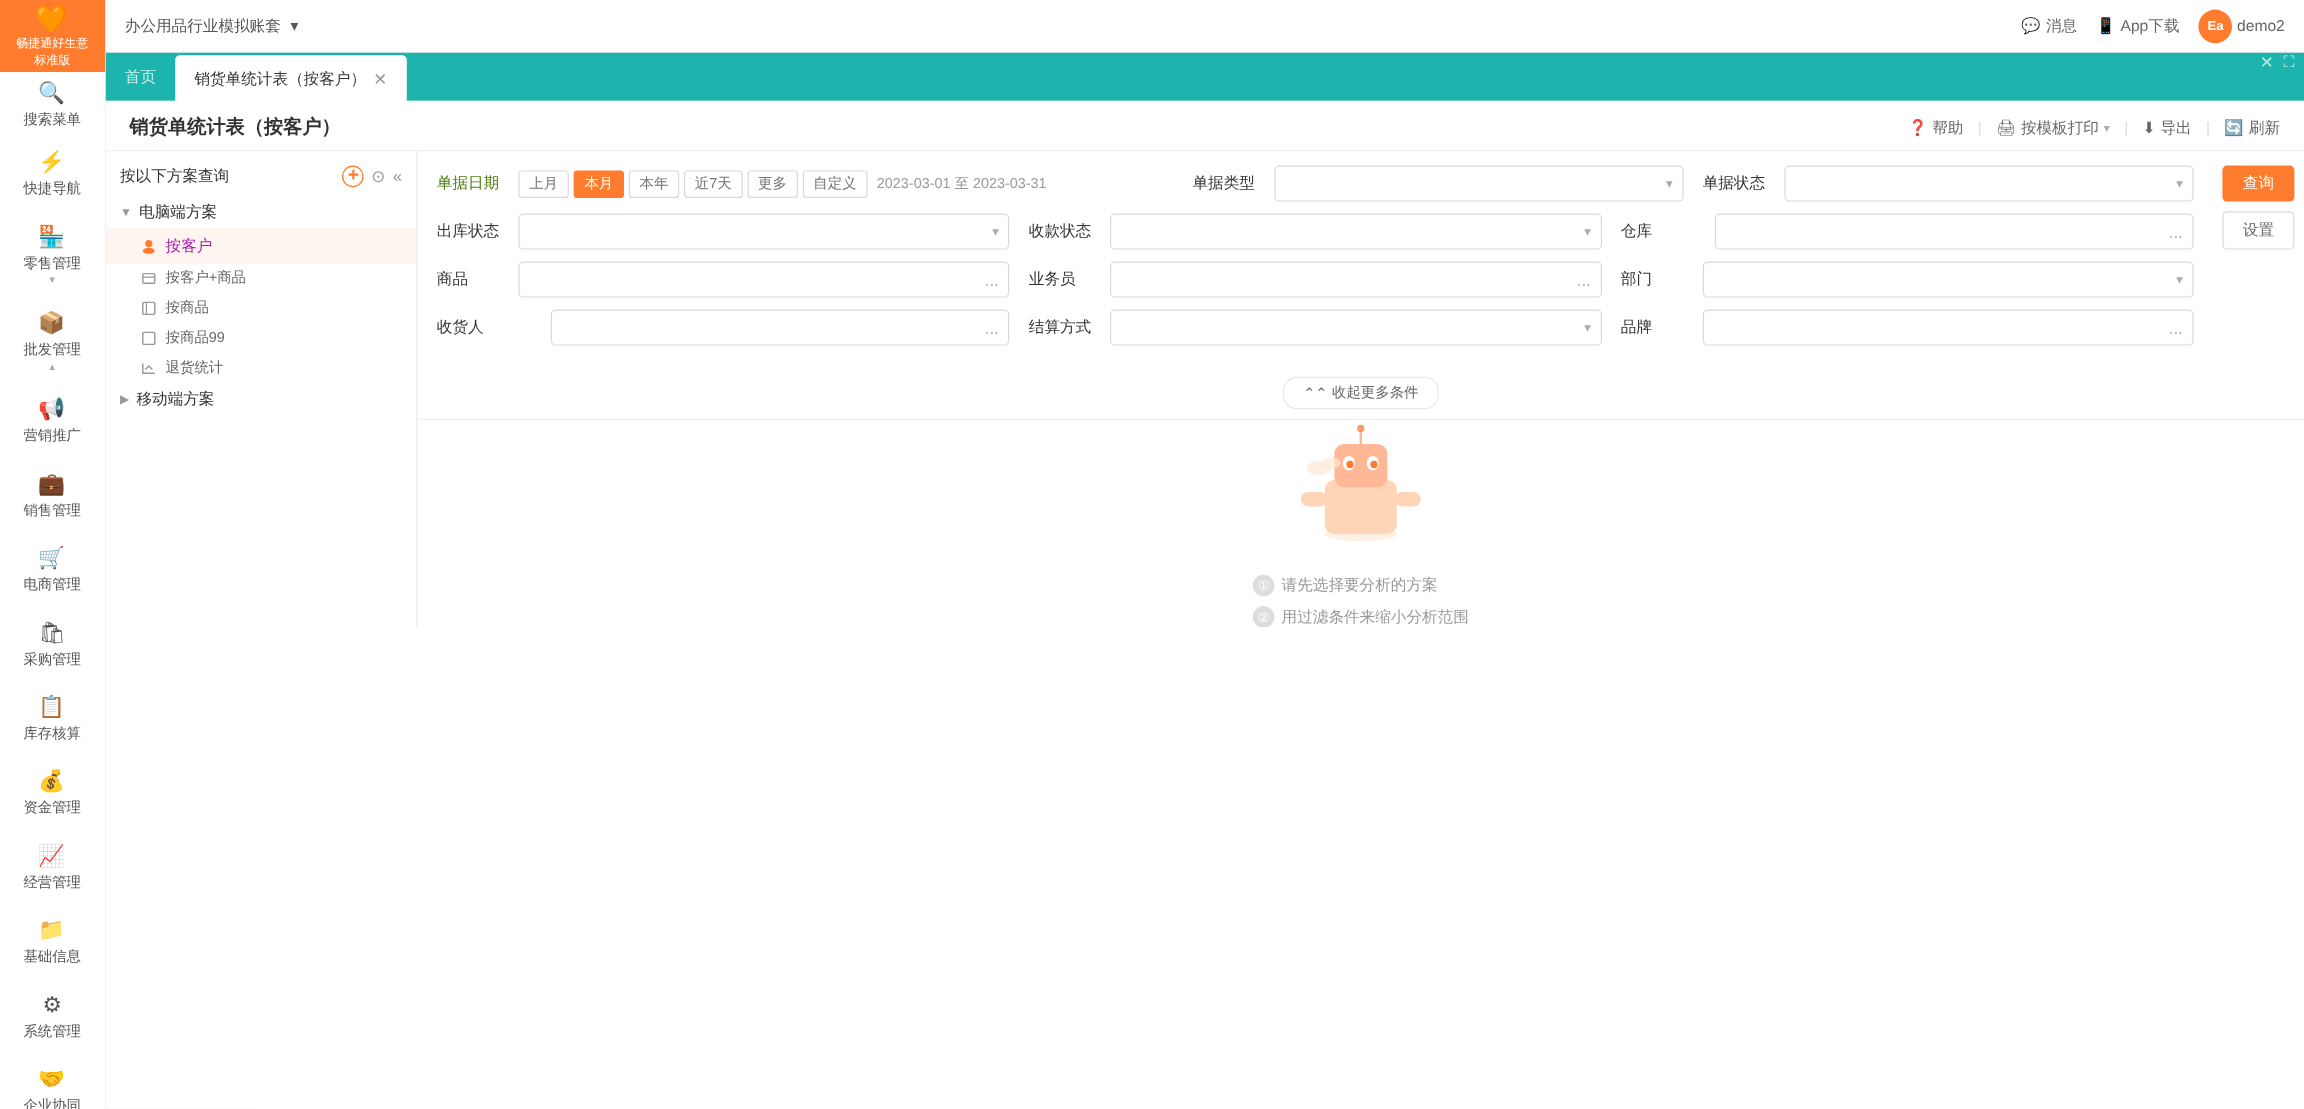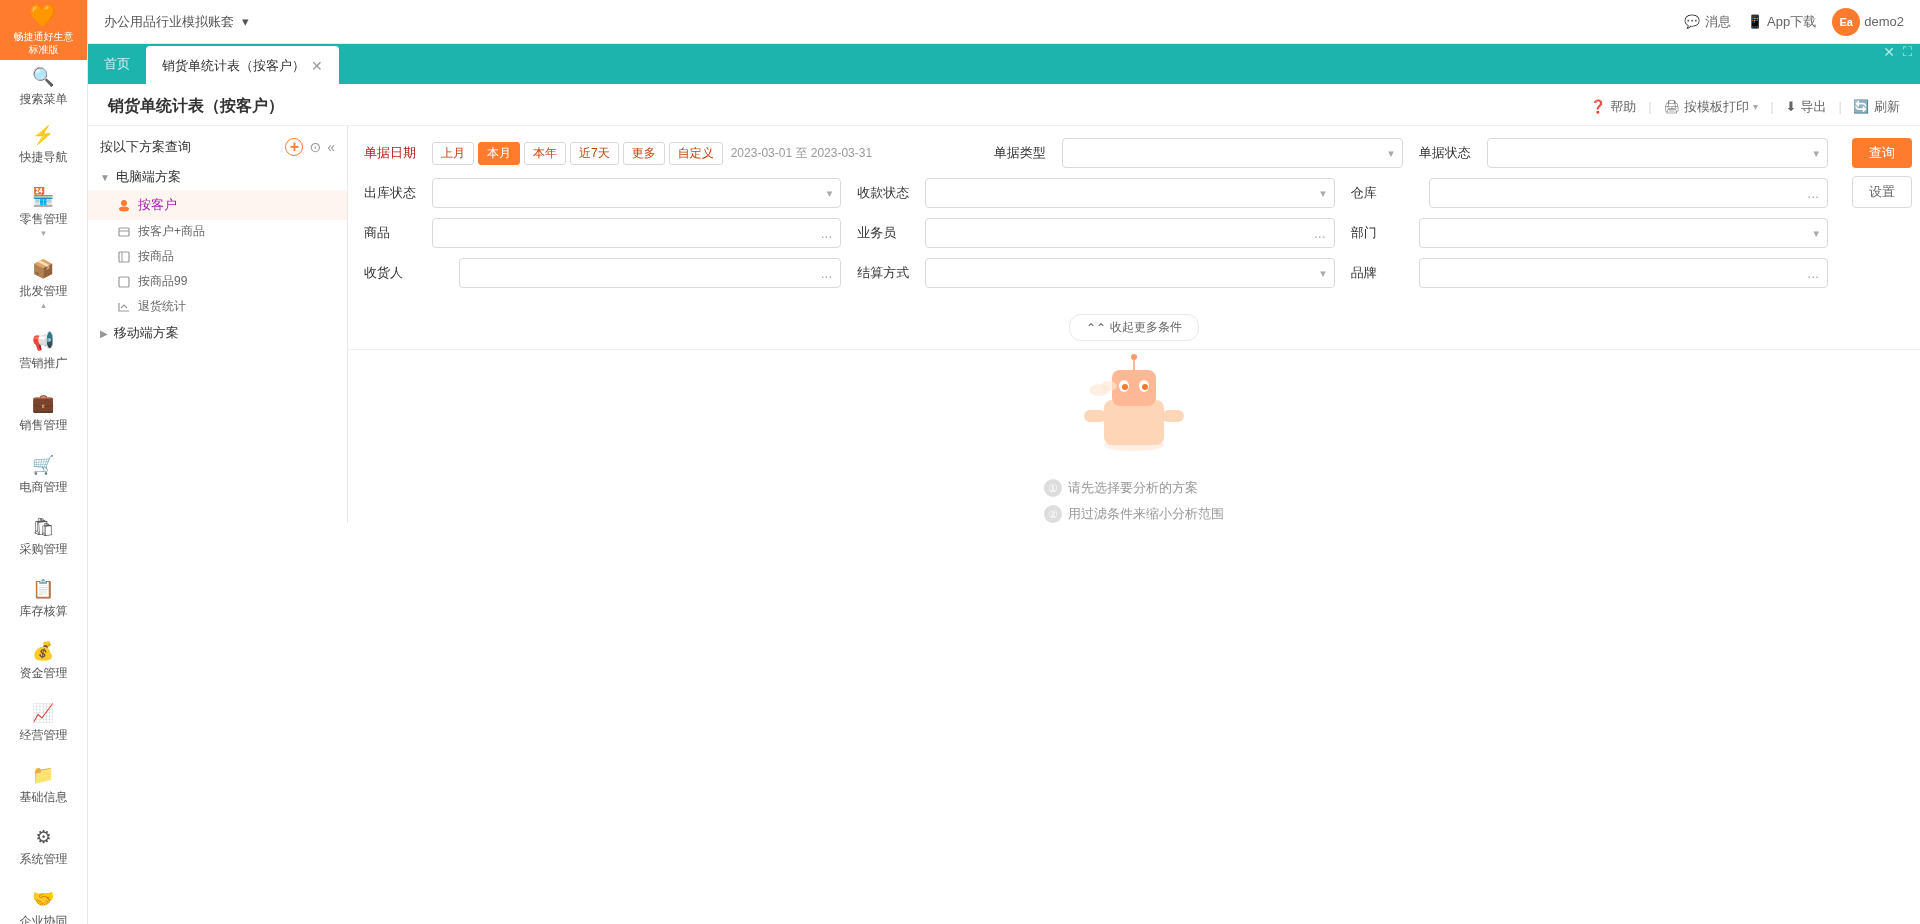--- a/index.html
+++ b/index.html
@@ -61,23 +61,23 @@
     .filter-row { display: flex; align-items: center; margin-bottom: 10px; gap: 16px; }
     .filter-field { display: flex; align-items: center; flex: 1; min-width: 0; }
     .filter-label { font-size: 13px; color: #333; white-space: nowrap; margin-right: 8px; min-width: 60px; }
     .filter-input { flex: 1; height: 30px; border: 1px solid #d9d9d9; border-radius: 4px; padding: 0 8px; font-size: 13px; color: #333; background: #fff; display: flex; align-items: center; justify-content: space-between; cursor: pointer; }
     .filter-select { flex: 1; height: 30px; border: 1px solid #d9d9d9; border-radius: 4px; padding: 0 8px; font-size: 13px; color: #333; background: #fff; display: flex; align-items: center; justify-content: space-between; cursor: pointer; }
     .chevron-icon { color: #aaa; font-size: 11px; }
     .dots-icon { color: #aaa; font-size: 14px; cursor: pointer; }
 
     
     .date-filter { display: flex; align-items: center; flex: 1; min-width: 0; }
-    .date-label { font-size: 13px; color: #b91c1c; margin-right: 8px; min-width: 60px; white-space: nowrap; }
+    .date-label { font-size: 13px; color: #4d7c0f; margin-right: 8px; min-width: 60px; white-space: nowrap; }
     .date-btns { display: flex; align-items: center; gap: 4px; margin-right: 8px; }
-    .date-btn { padding: 2px 8px; border: 1px solid #d9d9d9; border-radius: 3px; font-size: 12px; cursor: pointer; color: #c2410c; background: #fff; }
+    .date-btn { padding: 2px 8px; border: 1px solid #d9d9d9; border-radius: 3px; font-size: 12px; cursor: pointer; color: #737373; background: #fff; }
     .date-btn.active { background: #ff7b2e; color: #fff; border-color: #ff7b2e; }
     .date-range { font-size: 12px; color: #999; }
 
     
     .collapse-row { display: flex; justify-content: center; padding: 4px 0 8px; }
     .collapse-btn { display: flex; align-items: center; gap: 4px; font-size: 12px; color: #666; cursor: pointer; padding: 4px 16px; border: 1px solid #e8e8e8; border-radius: 12px; background: #fff; }
 
     
     .query-btns { display: flex; flex-direction: column; gap: 8px; padding: 12px 8px; flex-shrink: 0; }
     .query-btn { padding: 6px 16px; border-radius: 4px; font-size: 13px; cursor: pointer; white-space: nowrap; border: none; }

